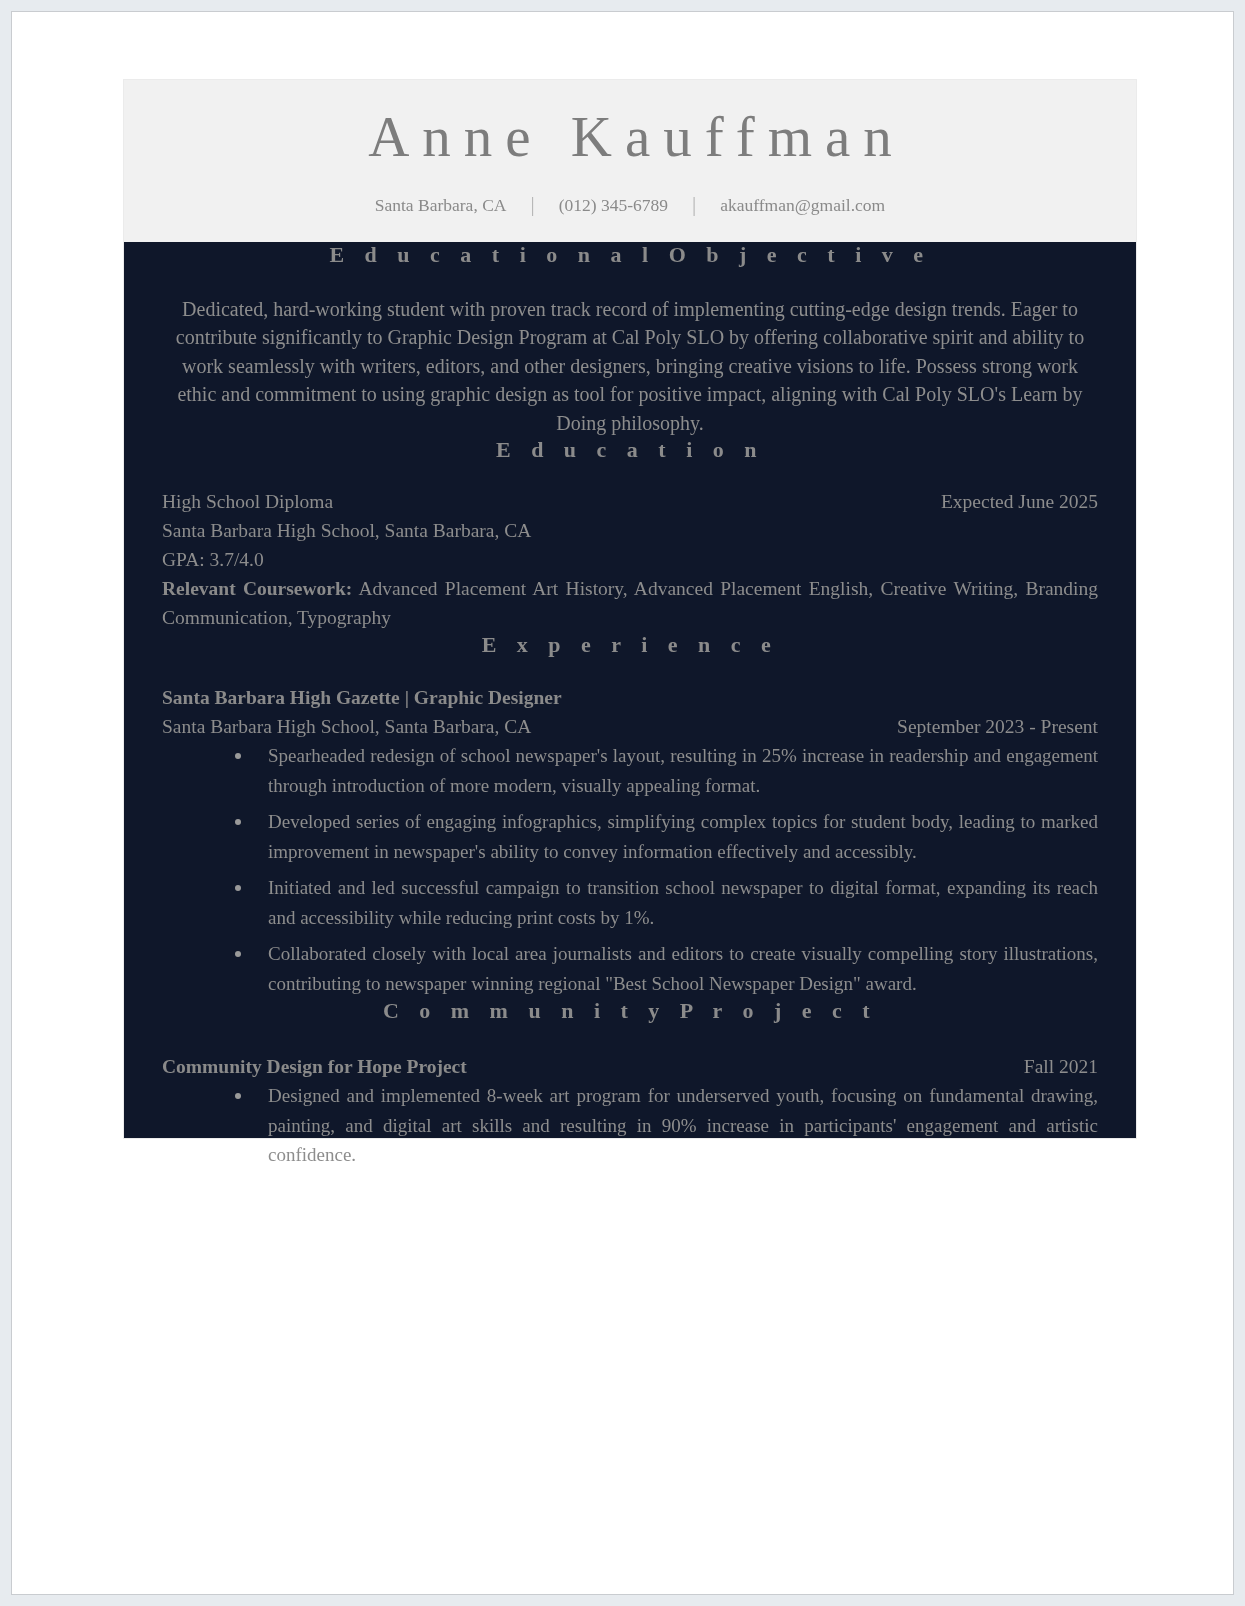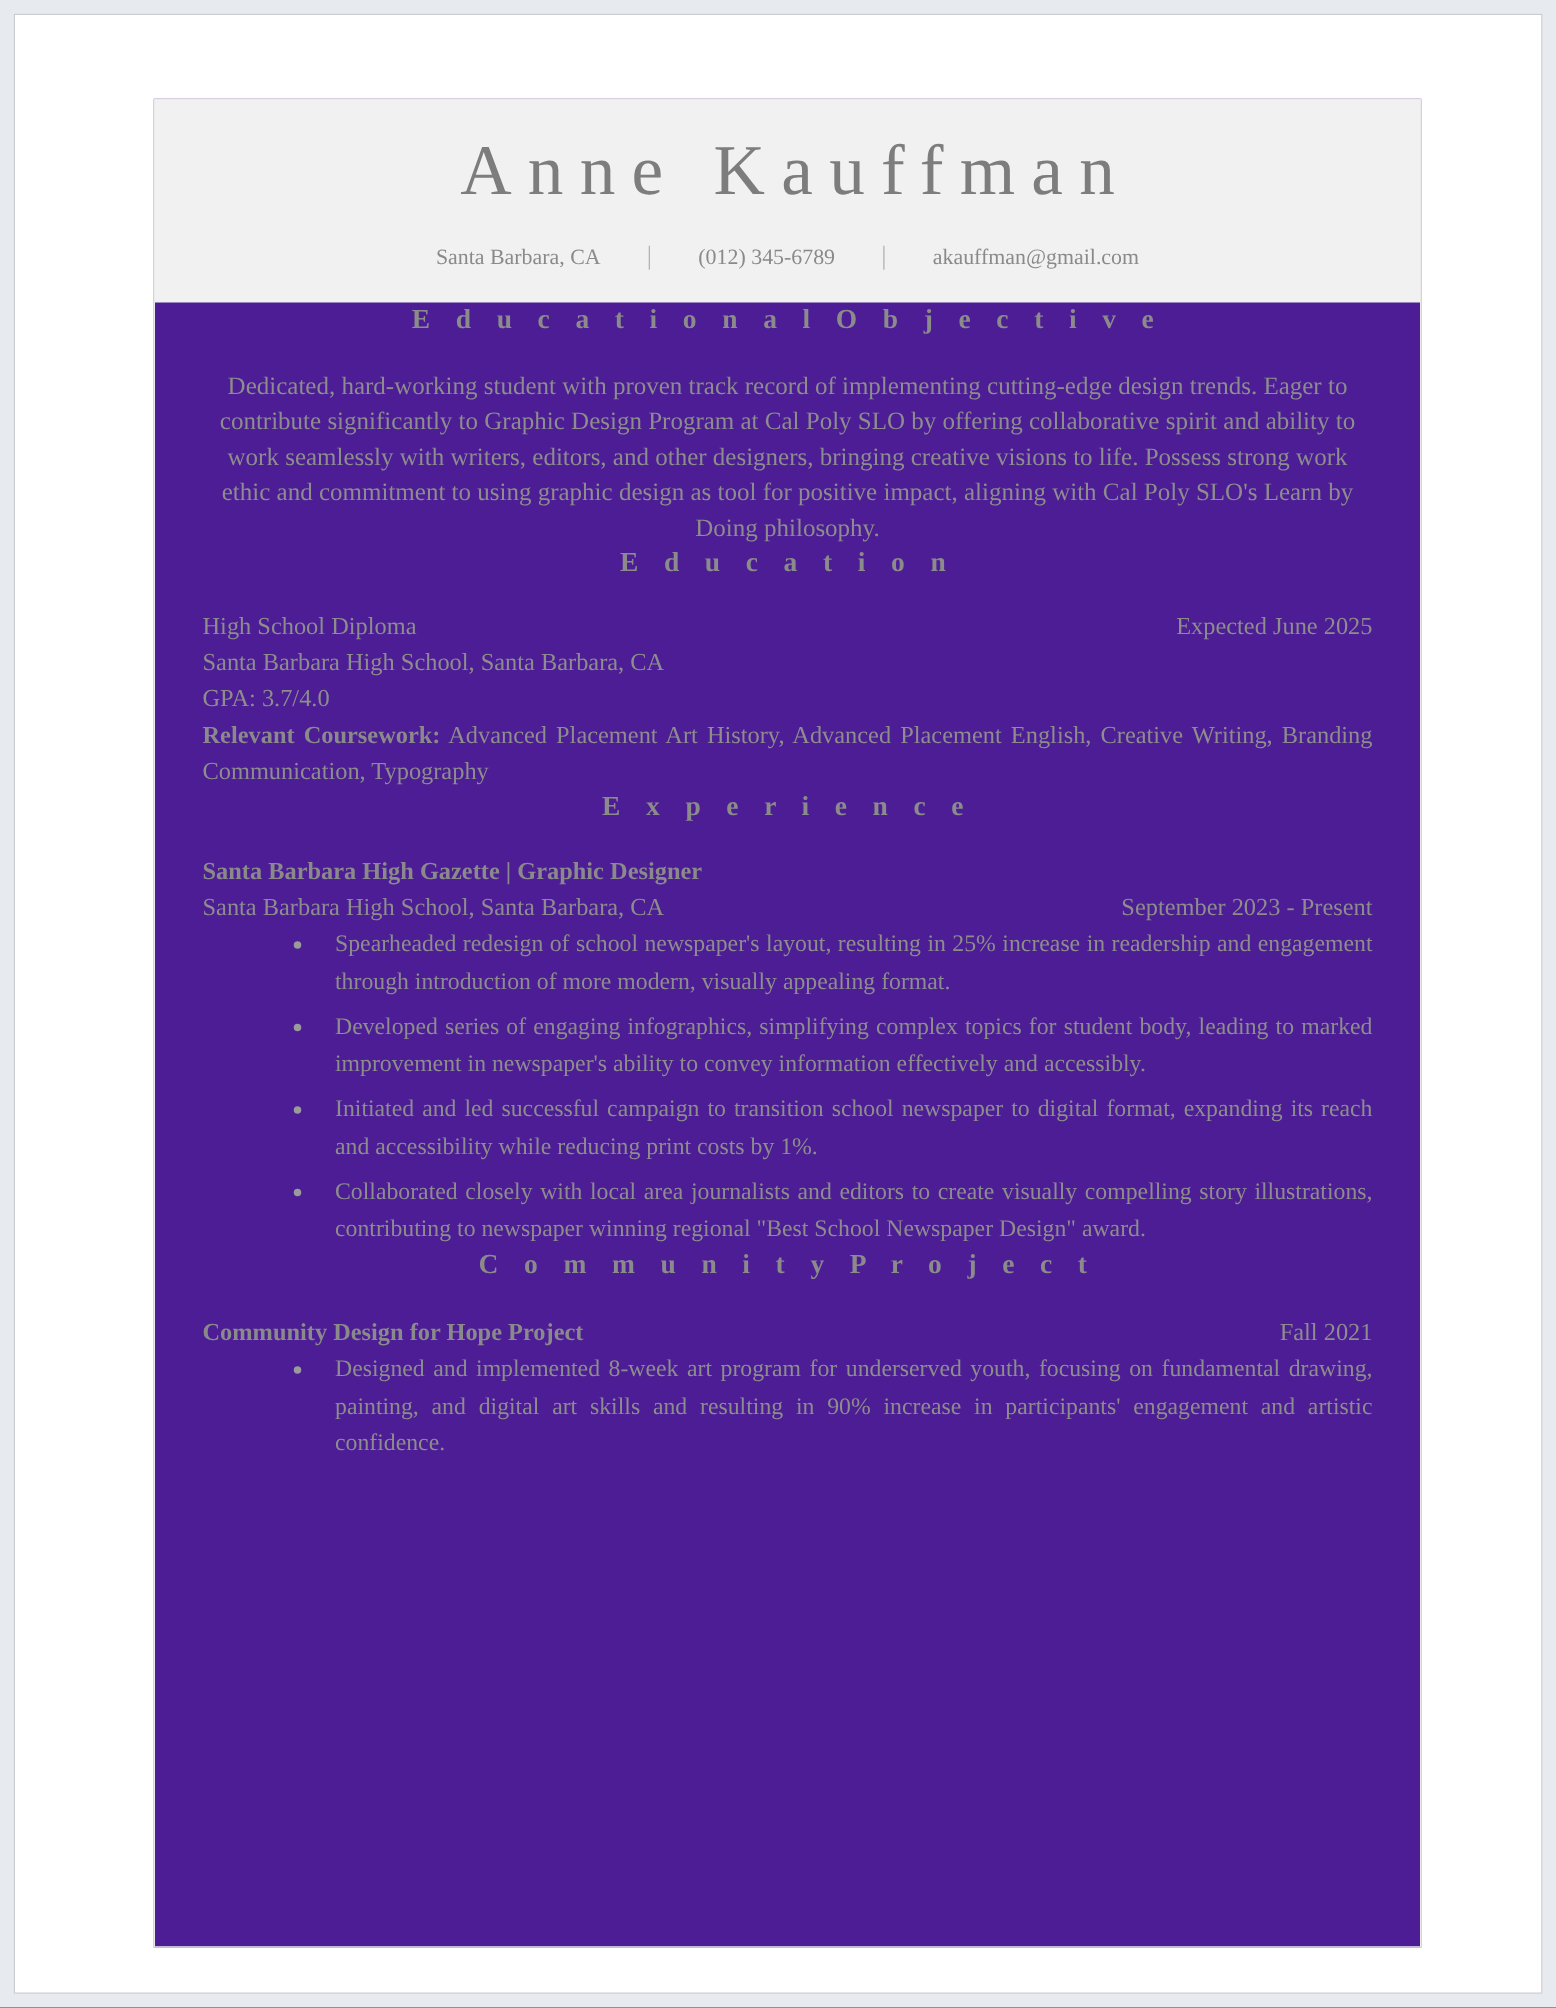--- a/index.html
+++ b/index.html
@@ -25,23 +25,23 @@
     background: #ffffff;
     border: 1px solid #c9ccd0;
   }
 
   
   #resume-card {
     position: absolute;
     left: 111px;
     top: 67px;
     width: 1014px;
-    height: 1479px;
+    height: 1060px;
     border: 1px solid #ebebeb;
-    background: #4c1d95;
+    background: #0f172a;
   }
 
   
   #resume-header {
     background: #f1f1f1;
     padding: 26px 20px 26px 20px;
     text-align: center;
   }
   #candidate-name {
     font-size: 57px;
@@ -52,21 +52,21 @@
     margin: 0 0 0 13px;
     white-space: nowrap;
   }
   #contact-line {
     margin-top: 26px;
     font-size: 17.5px;
     color: #8a8a8a;
     display: flex;
     justify-content: center;
     align-items: center;
-    gap: 17px;
+    gap: 4px;
   }
   #contact-line .contact-item { padding: 0 18px; white-space: nowrap; }
   #contact-line .contact-sep {
     color: #b4b4b4;
     font-size: 21px;
     line-height: 1;
     padding: 0 2px;
     transform: translateY(-1px);
   }
 

